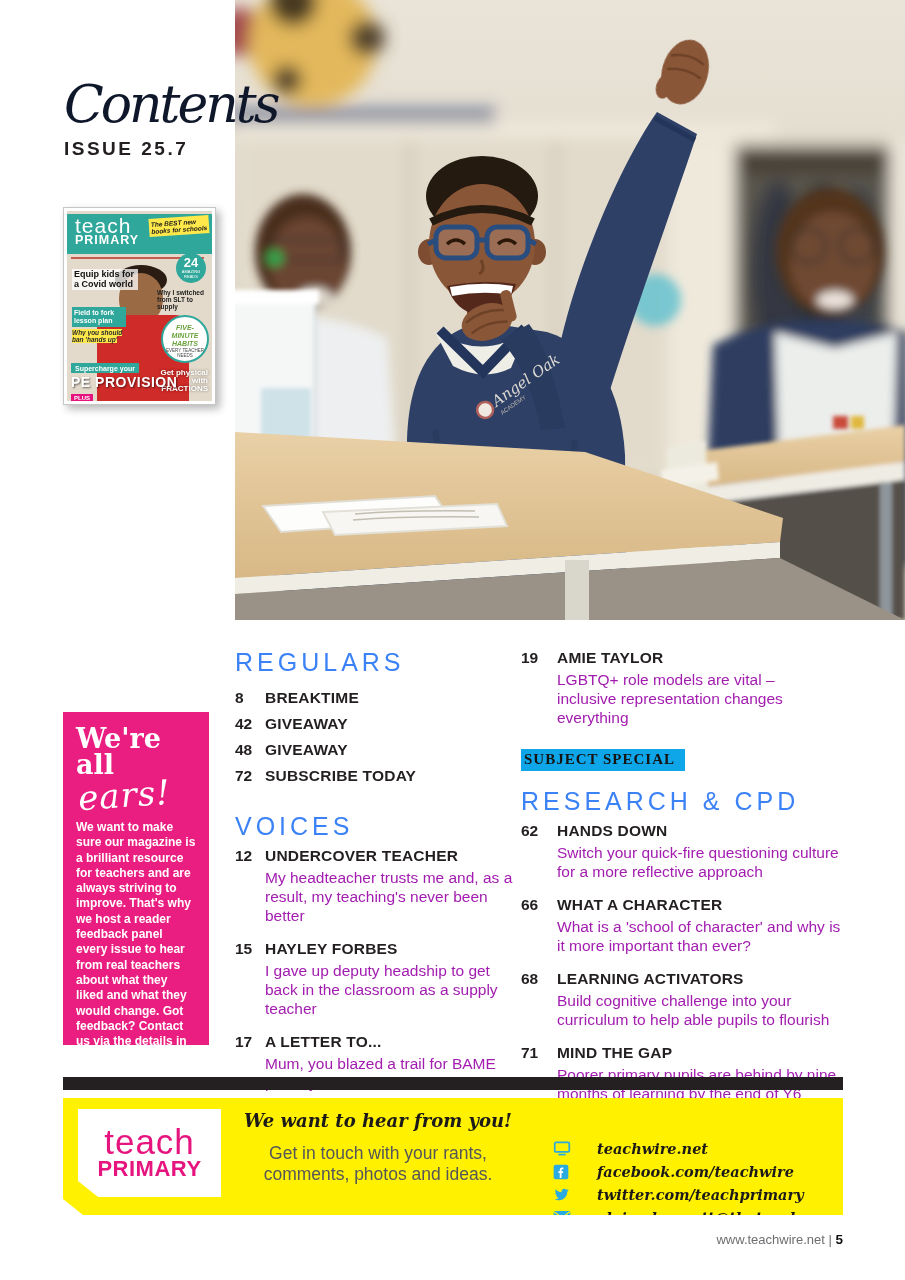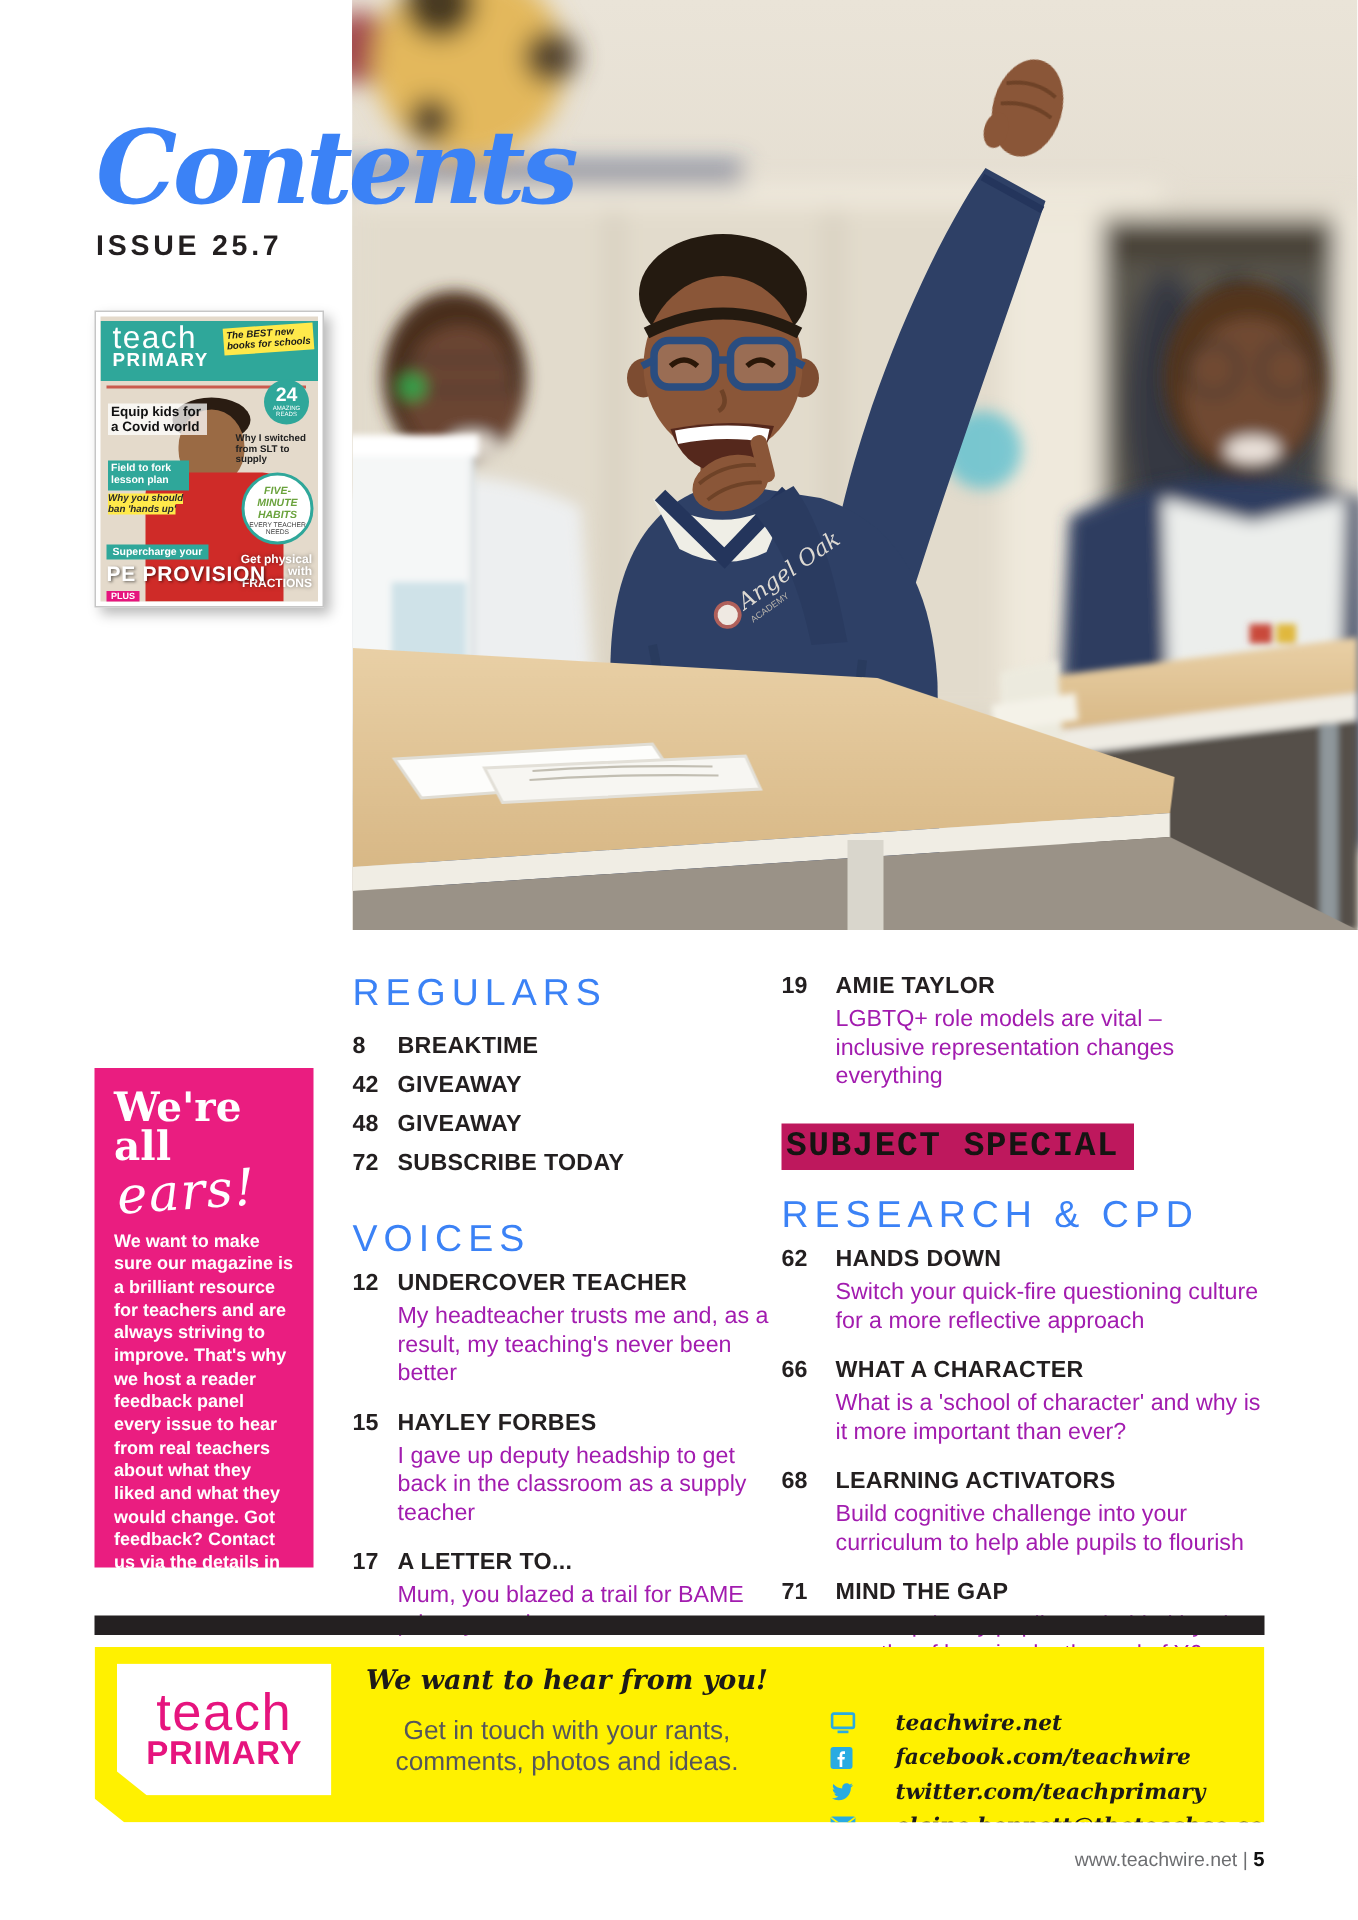--- a/index.html
+++ b/index.html
@@ -5,22 +5,22 @@
   html,body{margin:0;padding:0;background:#fff;}
   .canvas{position:relative;width:905px;height:1280px;background:#ffffff;overflow:hidden;
           font-family:"Liberation Sans",sans-serif;color:#231f20;}
 
   
   .photo{position:absolute;left:235px;top:0;width:670px;height:620px;overflow:hidden;background:#d8d0c2;}
   .photo svg{display:block;width:100%;height:100%;}
 
   
   .title-block{position:absolute;left:64px;top:78px;z-index:5;}
-  .main-title{font-family:"DejaVu Serif",serif;font-style:italic;font-weight:bold;
-              font-size:68px;line-height:1;color:#3b82f6;letter-spacing:-3px;}
+  .main-title{font-family:"DejaVu Serif",serif;font-style:italic;font-weight:normal;
+              font-size:52px;line-height:1;color:#0f172a;letter-spacing:-3px;}
   .issue{margin-top:8px;font-size:19px;font-weight:bold;letter-spacing:2.5px;color:#231f20;}
 
   
   .cover-thumb{position:absolute;left:63px;top:207px;width:145px;height:190px;background:#fff;
                border:1px solid #c6c6c6;padding:3px;box-shadow:4px 4px 8px rgba(0,0,0,.28);z-index:4;}
   .cover-inner{position:relative;width:100%;height:100%;background:#e4dacb;overflow:hidden;}
   .cv-mast{position:absolute;left:0;top:3px;width:100%;height:40px;background:#2fa79a;color:#fff;}
   .cv-teach{font-size:21px;line-height:20px;padding:2px 0 0 8px;letter-spacing:1px;}
   .cv-primary{font-size:12.5px;font-weight:bold;letter-spacing:1px;padding-left:8px;margin-top:-3px;}
   .cv-redline{position:absolute;left:4px;top:46px;width:92%;height:2px;background:#c23b2e;opacity:.8;}
@@ -66,22 +66,22 @@
   .col-right{left:521px;width:325px;}
   .sec-head{font-family:Liberation Sans, sans-serif;font-size:25px;letter-spacing:4px;color:#3b82f6;line-height:28px;}
   .toc-item{display:flex;margin-top:6px;}
   .toc-num{flex:0 0 30px;font-weight:bold;font-size:15.5px;line-height:20px;}
   .col-right .toc-num{flex:0 0 36px;}
   .toc-body{flex:1;}
   .toc-title{font-weight:bold;font-size:15.5px;line-height:20px;letter-spacing:.2px;}
   .toc-desc{font-size:15.5px;line-height:19px;color:#a21caf;margin-top:2px;}
   .gap-lg{margin-top:14px;}
   .voices-head{margin-top:26px;}
-  .subject-special{display:inline-block;background:#be185d;color:#161412;font-family:Liberation Mono, monospace;
-                   font-weight:bold;font-size:23px;letter-spacing:1px;padding:2px 10px 3px 3px;margin-top:22px;}
+  .subject-special{display:inline-block;background:#0ea5e9;color:#161412;font-family:Liberation Serif, serif;
+                   font-weight:bold;font-size:15px;letter-spacing:1px;padding:2px 10px 3px 3px;margin-top:22px;}
   .research-head{margin-top:16px;margin-bottom:4px;}
 
   
   .black-bar{position:absolute;left:63px;top:1077px;width:780px;height:13px;background:#242021;}
   .footer-yellow{position:absolute;left:63px;top:1098px;width:780px;height:117px;background:#fff100;
                  clip-path:polygon(0 0,100% 0,100% 100%,20px 100%,0 calc(100% - 16px));}
   .logo-box{position:absolute;left:15px;top:11px;width:143px;height:88px;background:#fff;
             clip-path:polygon(0 0,100% 0,100% 100%,20px 100%,0 calc(100% - 16px));
             display:flex;flex-direction:column;align-items:center;justify-content:center;}
   .logo-teach{color:#e6147e;font-size:35px;line-height:32px;letter-spacing:1px;font-family:"Liberation Sans",sans-serif;}

